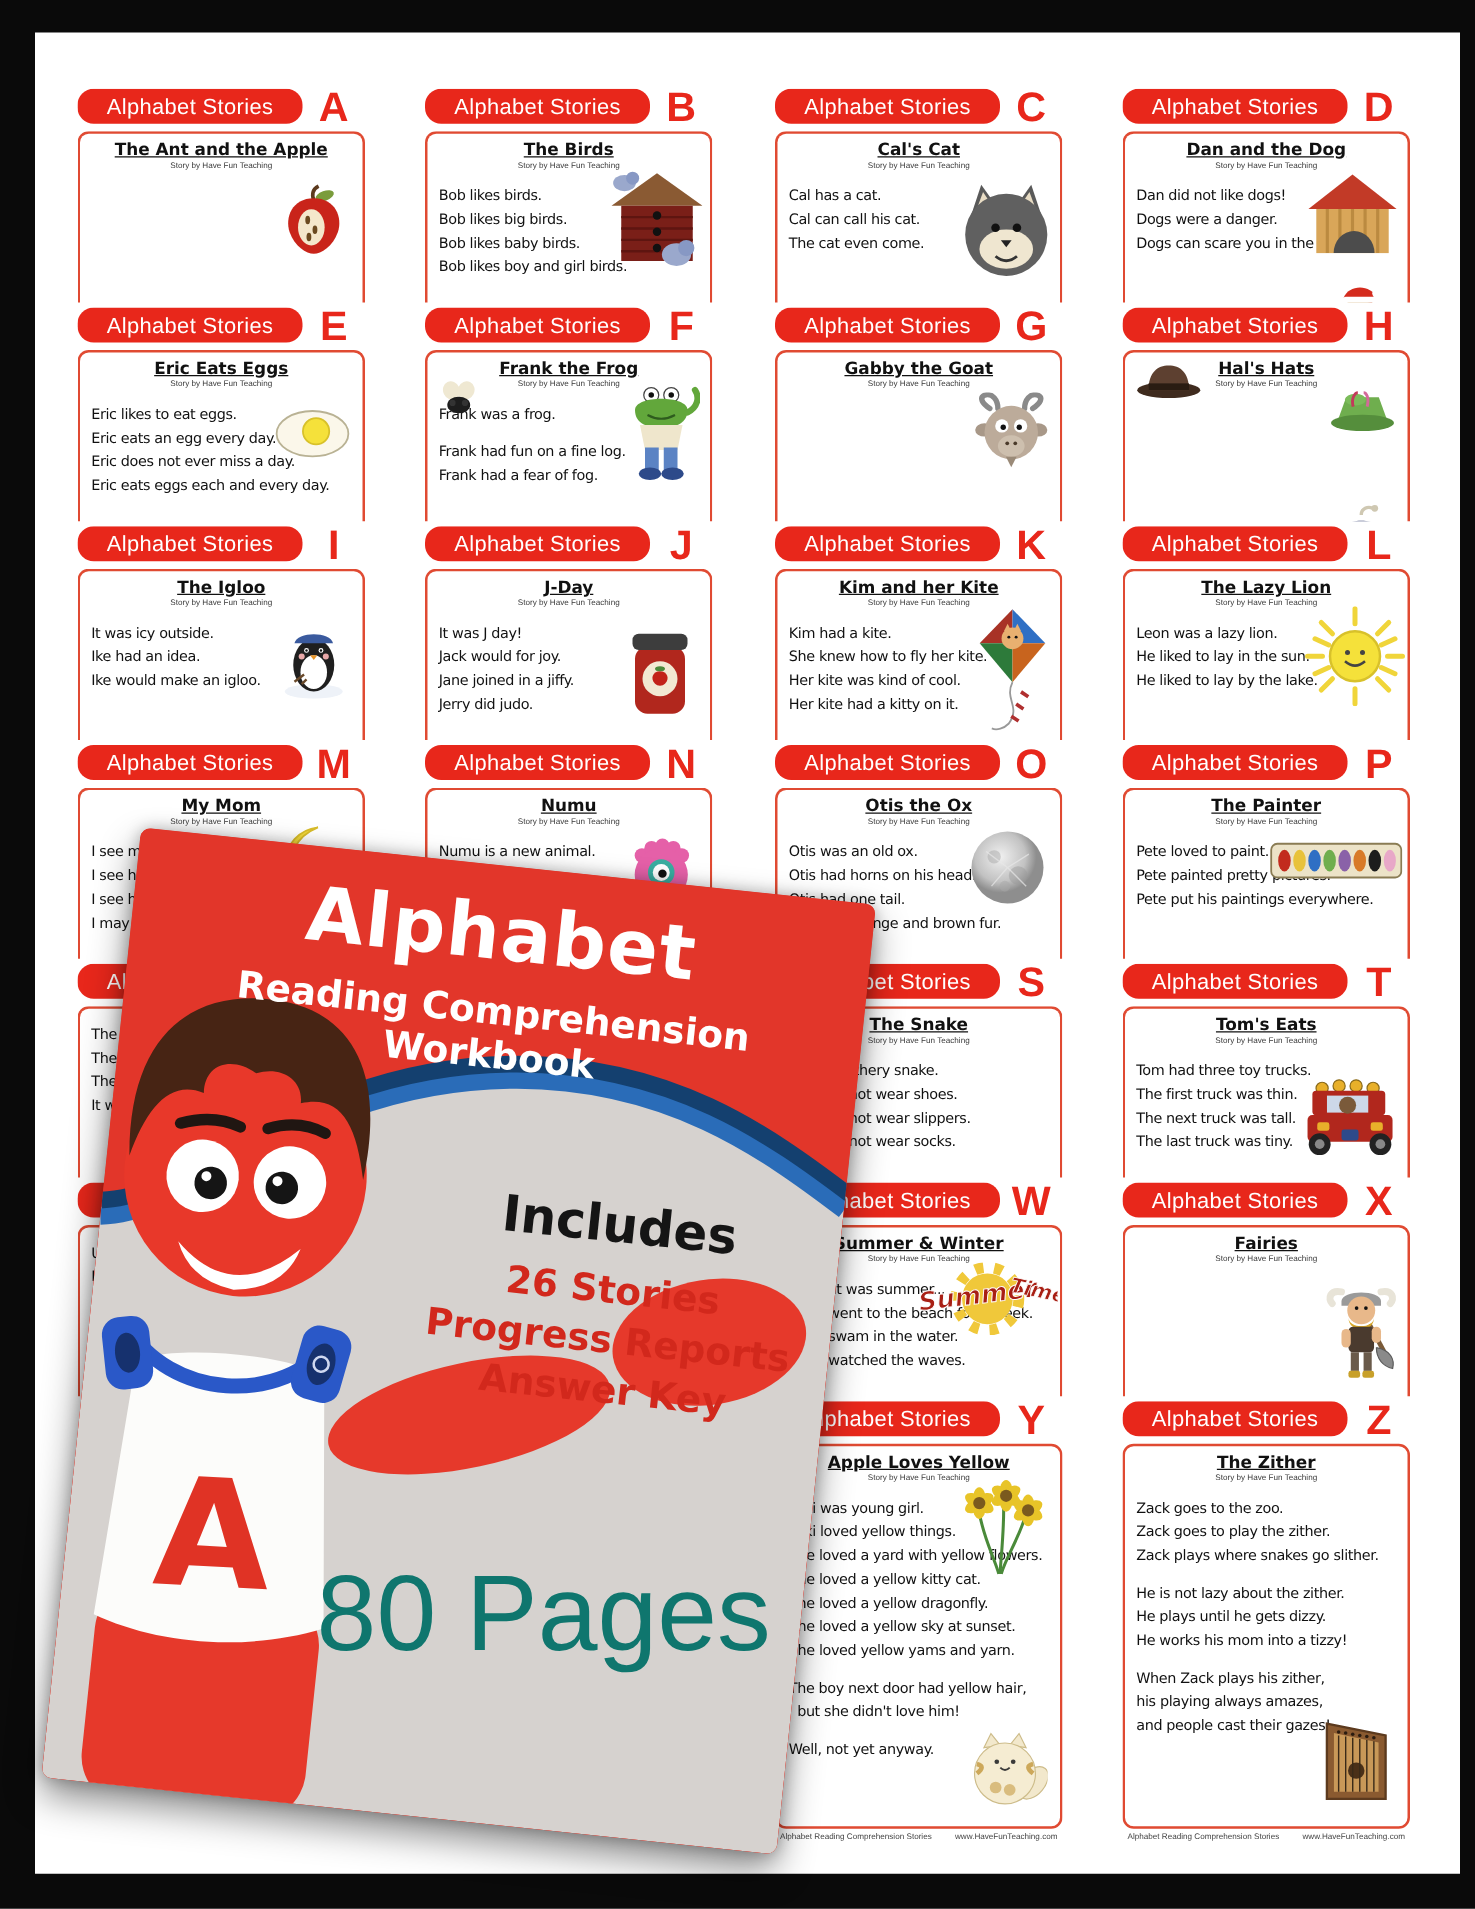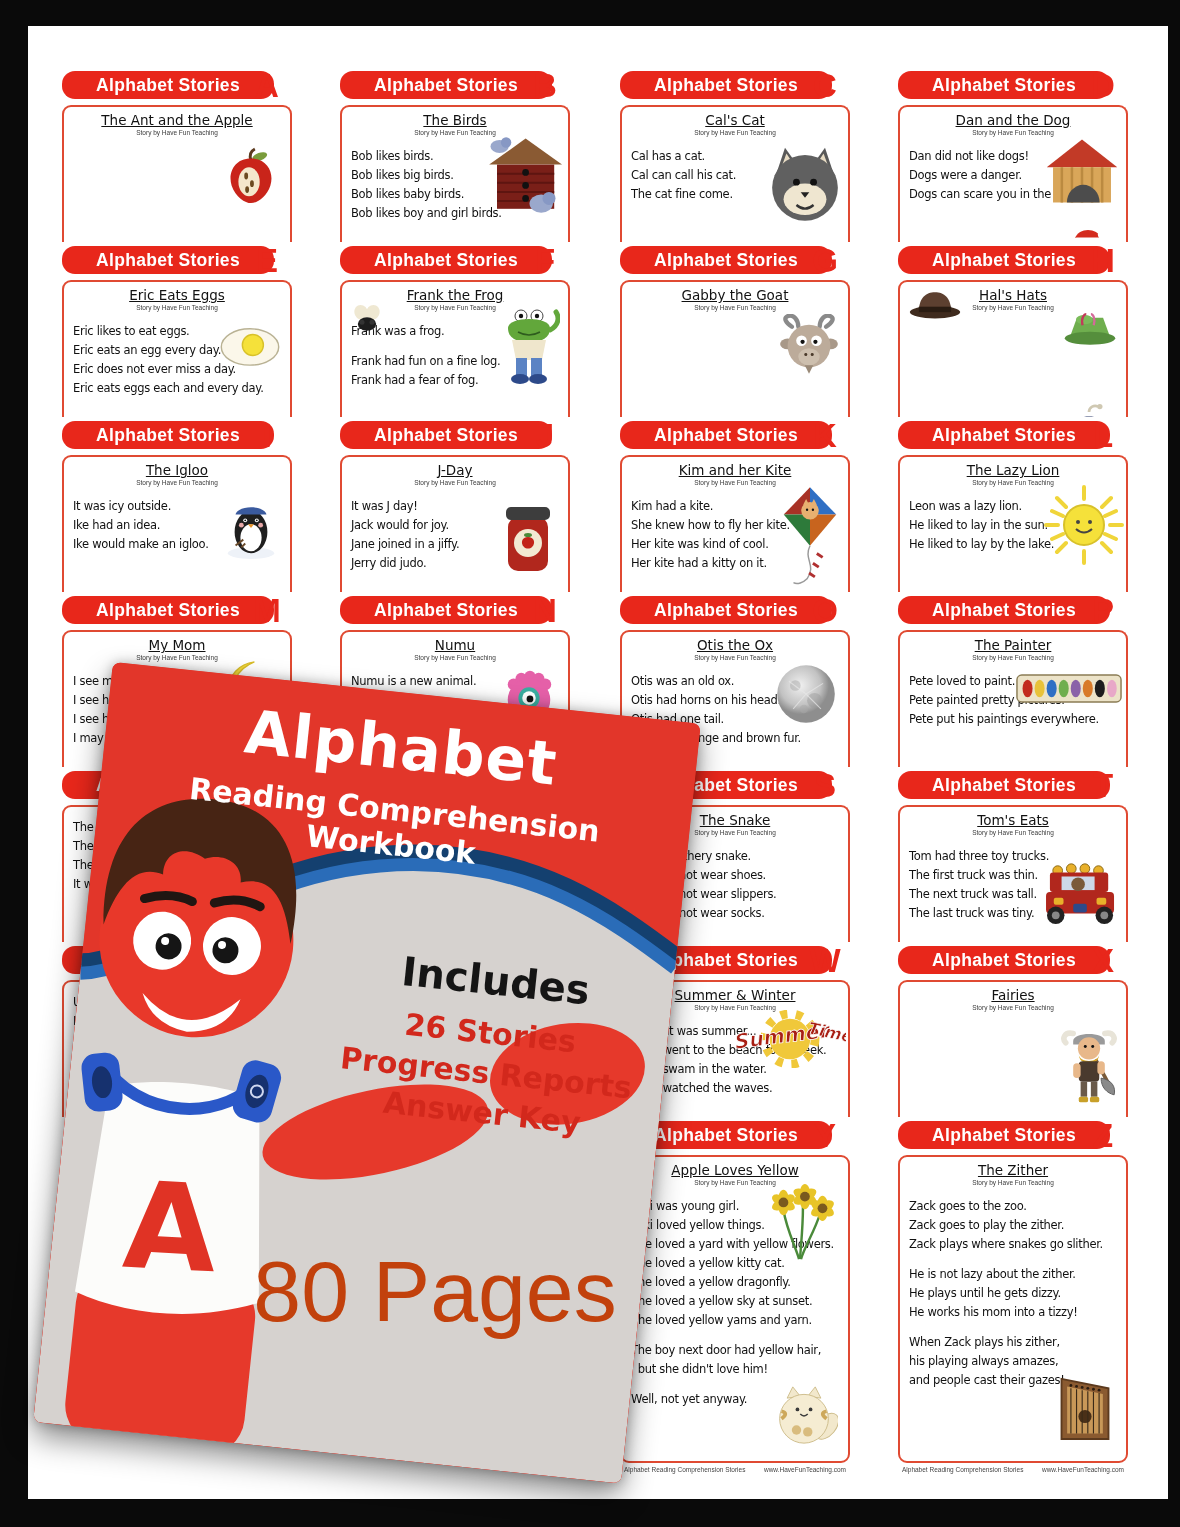--- a/index.html
+++ b/index.html
@@ -7,30 +7,30 @@
     width:1180px;height:1527px;position:relative;background:#0a0a0a;
     font-family:"Liberation Sans",sans-serif;overflow:hidden;
     --red:#e8271b; --page-border:#e04a32; --cover-red:#e2362a;
     --cover-gray:#d6d2cf; --wave-blue:#2a6cb8; --inc-red:#d2281c;
   }
   #canvas{position:absolute;left:28px;top:26px;right:12px;bottom:28px;background:#fff}
 
   
   .card{position:absolute;width:230px;overflow:hidden;z-index:1;background:#fff}
   .card-head{position:relative;height:31px}
-  .pill{position:absolute;left:0;top:0;width:212px;height:28px;background:var(--red);
+  .pill{position:absolute;left:0;top:0;width:180px;height:28px;background:var(--red);
     border-radius:13px;display:flex;align-items:center;justify-content:center;
-    color:#fff;font-weight:bold;font-size:17.5px;letter-spacing:.3px}
+    color:#fff;font-weight:normal;font-size:17.5px;letter-spacing:.3px}
   .head-letter{position:absolute;right:0;top:-4px;width:50px;text-align:center;
     color:var(--red);font-weight:bold;font-size:33px}
   .page{position:relative;margin-top:3px;background:#fff;border:2px solid var(--page-border);
     border-radius:9px}
   .clip .page{height:150px;border-bottom:none;border-radius:9px 9px 0 0}
   .full .page{height:304px}
-  .page-title{margin-top:5px;text-align:center;font-size:13.5px;font-weight:normal;
+  .page-title{margin-top:5px;text-align:center;font-size:13.5px;font-weight:bold;
     text-decoration:underline;font-family:"DejaVu Sans",sans-serif;color:#111}
   .page-byline{text-align:center;font-size:6.5px;color:#3a3a3a;margin-top:1px}
   .page-lines{margin-top:11px;padding:0 9px;font-size:11.5px;letter-spacing:-.3px;
     font-family:"DejaVu Sans",sans-serif;color:#111}
   .line{height:19px;line-height:19px;white-space:nowrap}
   .line.blank{height:11px}
   .card-footer{position:absolute;left:4px;right:4px;bottom:6px;display:flex;
     justify-content:space-between;font-size:6.5px;color:#444}
 
   
@@ -75,21 +75,21 @@
   .cover-title{position:absolute;top:20px;left:0;right:0;text-align:center;color:#fff;
     font-size:60px;font-weight:bold;letter-spacing:1px;font-family:"DejaVu Sans",sans-serif}
   .cover-subtitle{position:absolute;top:100px;left:0;right:0;text-align:center;color:#fff;
     font-size:30px;font-weight:bold;font-family:"DejaVu Sans",sans-serif}
   .includes{position:absolute;left:256px;top:254px;width:316px;text-align:center;
     font-family:"DejaVu Sans",sans-serif}
   .inc-head{font-size:40px;font-weight:bold;color:#151515;margin-bottom:10px}
   .inc-item{font-size:30px;font-weight:bold;color:var(--inc-red);line-height:40px}
 
   .pages-label{position:absolute;left:230px;top:1242px;width:410px;text-align:center;
-    font-size:86px;color:#c2410c;z-index:6;font-family:"Liberation Sans",sans-serif}
+    font-size:86px;color:#0f766e;z-index:6;font-family:"Liberation Sans",sans-serif}
 </style>
 </head>
 <body style="--red: #e8271b; --page-border: #e04a32; --cover-red: #e2362a; --cover-gray: #d6d2cf; --wave-blue: #2a6cb8; --inc-red: #d2281c;">
 
 <div id="canvas">
     <div class="card clip" style="left: 34px; top: 45px; height: 171px;">
     <div class="card-head">
       <div class="pill">
           <span class="head-label">Alphabet Stories</span>
         </div>
@@ -149,21 +149,21 @@
           <span class="head-label">Alphabet Stories</span>
         </div>
       <div class="head-letter">C</div>
     </div>
     <div class="page">
       <div class="page-title">Cal's Cat</div>
       <div class="page-byline">Story by Have Fun Teaching</div>
       <div class="page-lines">
           <div class="line">Cal has a cat.</div>
           <div class="line">Cal can call his cat.</div>
-          <div class="line">The cat fine come.</div>
+          <div class="line">The cat even come.</div>
         </div>
     <div class="page-icon ic i-cat">
           <svg viewBox="0 0 60 56">
             <polygon points="10,20 16,2 26,16" fill="#595959"></polygon>
             <polygon points="34,16 44,2 50,20" fill="#595959"></polygon>
             <polygon points="13,17 17,6 23,15" fill="#e8dcc4"></polygon>
             <polygon points="37,15 43,6 47,17" fill="#e8dcc4"></polygon>
             <circle cx="30" cy="30" r="23" fill="#606060"></circle>
             <ellipse cx="30" cy="38" rx="15" ry="11" fill="#efe6d0"></ellipse>
             <circle cx="24" cy="26" r="2.4" fill="#111"></circle>

